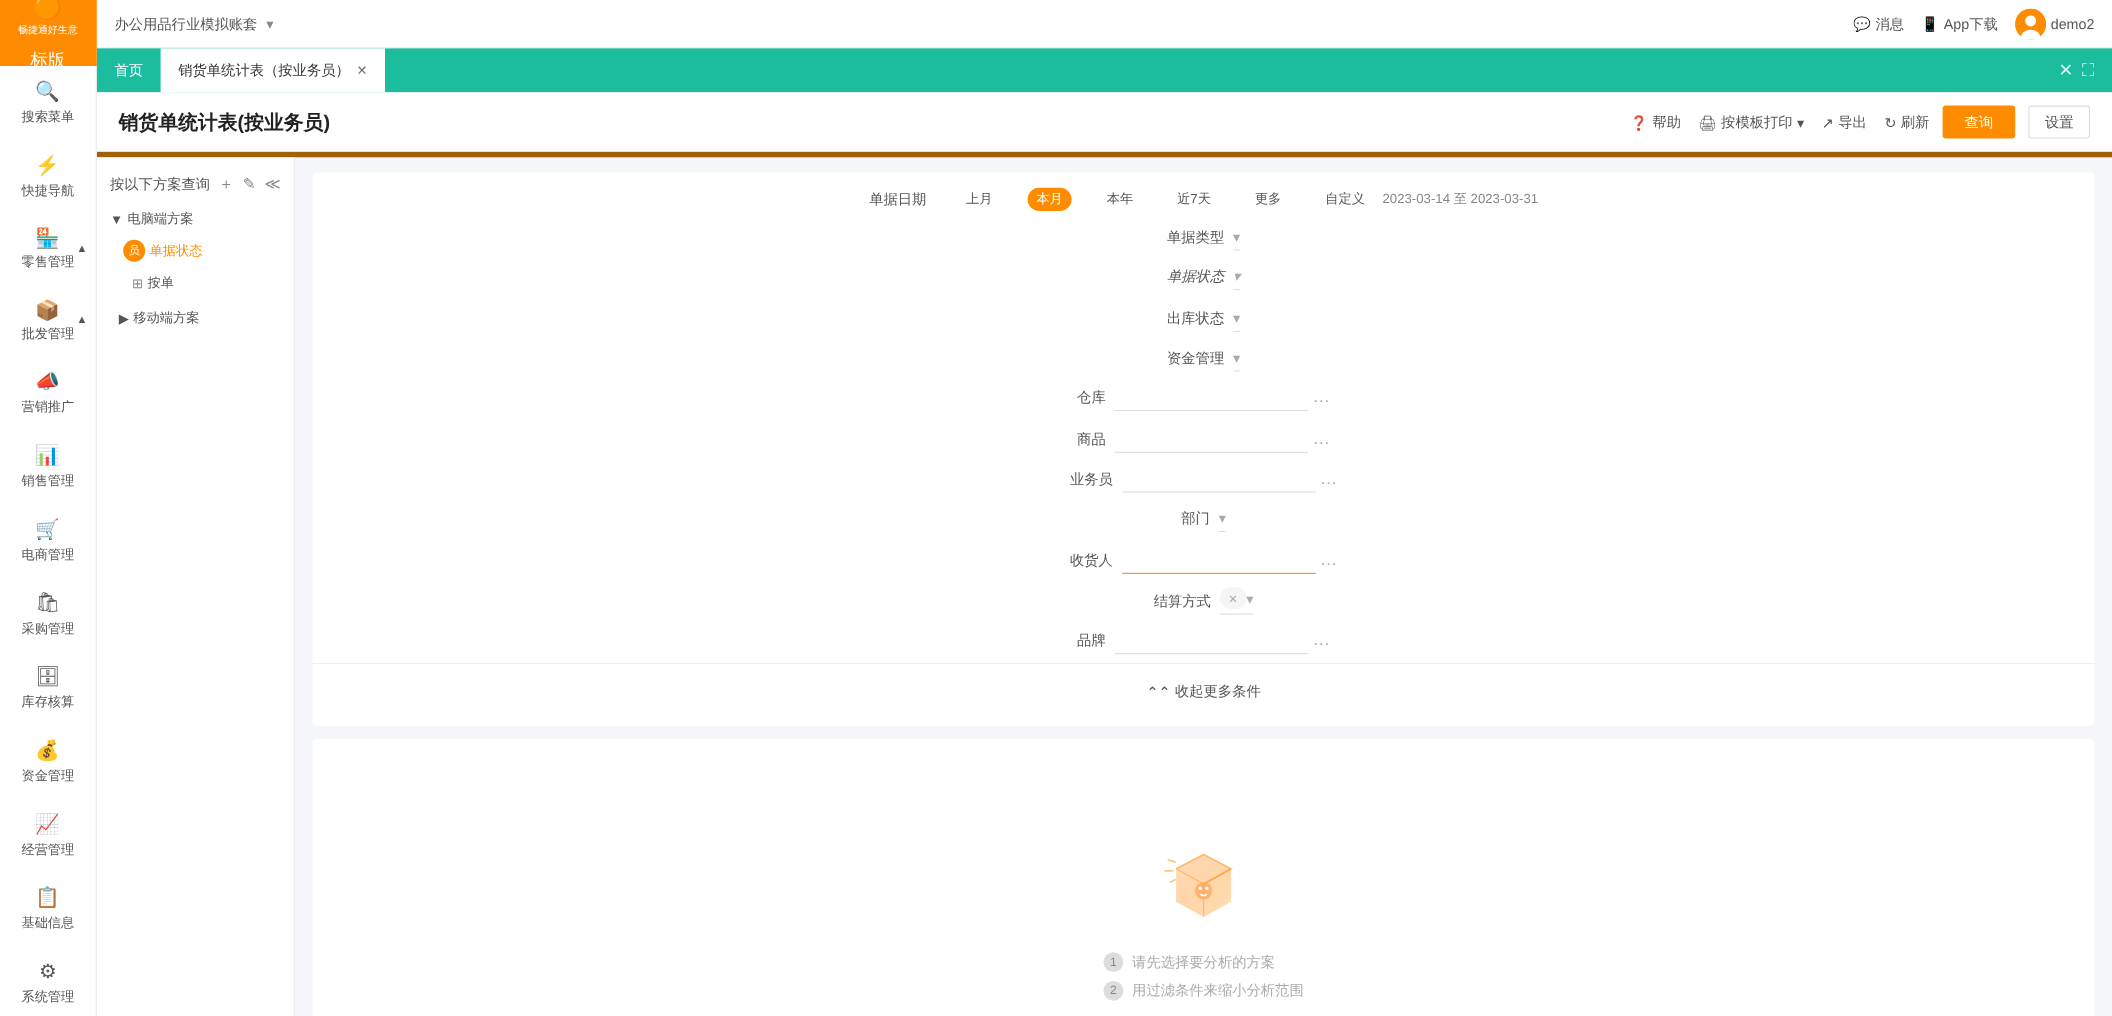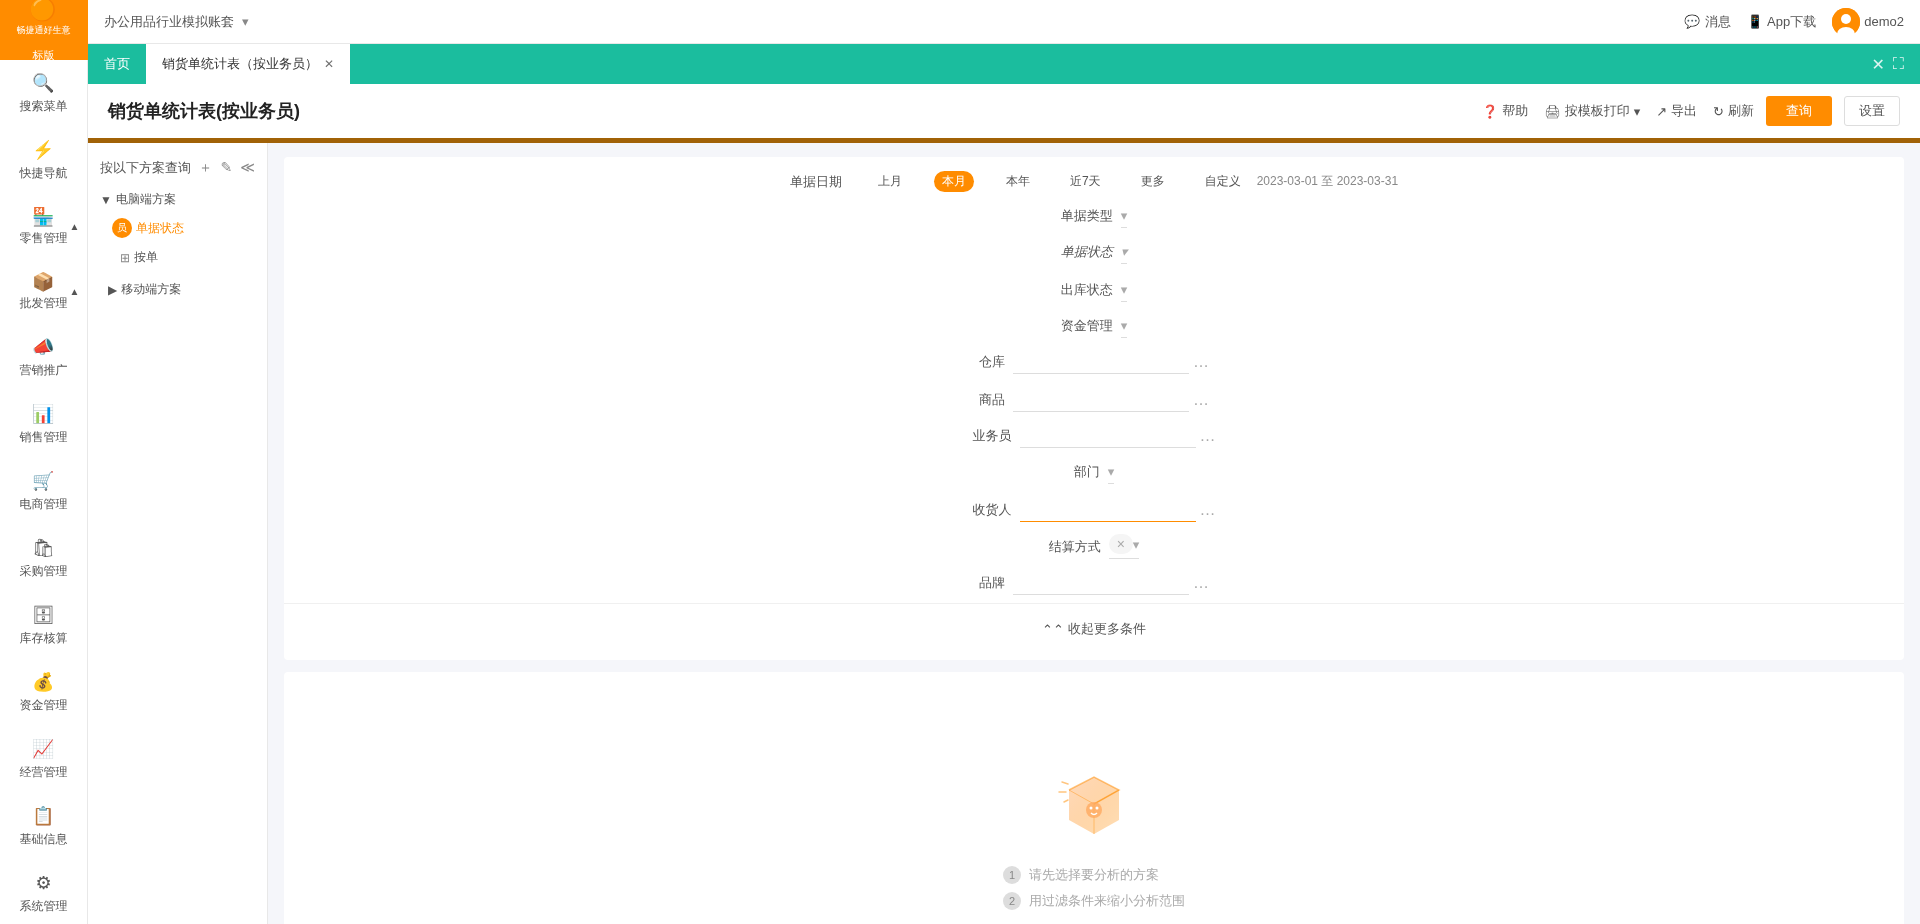--- a/index.html
+++ b/index.html
@@ -94,21 +94,21 @@
 
     .divider-line { height: 1px; background: #f0f0f0; margin: 0 -16px; }
   </style>
 </head>
 <body>
 
 <div class="sidebar">
   <div class="sidebar-logo">
     <div class="logo-icon">🟠</div>
     <div class="logo-text" style="font-size:9px;text-align:center;line-height:1.3;">畅捷通好生意</div>
-    <div style="font-size:11px;margin-top:12px;">标版</div>
+    <div style="font-size:16px;margin-top:12px;">标版</div>
   </div>
 
   <div class="sidebar-nav">
 
     <div class="sidebar-item">
       <span class="si-icon">🔍</span>
       <span>搜索菜单</span>
     </div>
     <div class="sidebar-item">
       <span class="si-icon">⚡</span>
@@ -283,21 +283,21 @@
               <span class="filter-label">单据日期</span>
               <div class="date-filter">
                 <div class="date-tabs">
                   <span class="date-tab">上月</span>
                   <span class="date-tab active">本月</span>
                   <span class="date-tab">本年</span>
                   <span class="date-tab">近7天</span>
                   <span class="date-tab">更多</span>
                   <span class="date-tab">自定义</span>
                 </div>
-                <span class="date-range">2023-03-01 至 2023-03-31</span>
+                <span class="date-range">2023-03-14 至 2023-03-31</span>
               </div>
             </div>
             <div style="width:40px;"></div>
 
             <div class="filter-item" style="flex:1;">
               <span class="filter-label">单据类型</span>
               <div class="filter-select">
                 <span class="filter-select-text"></span>
                 <span style="color:#aaa;">▾</span>
               </div>

